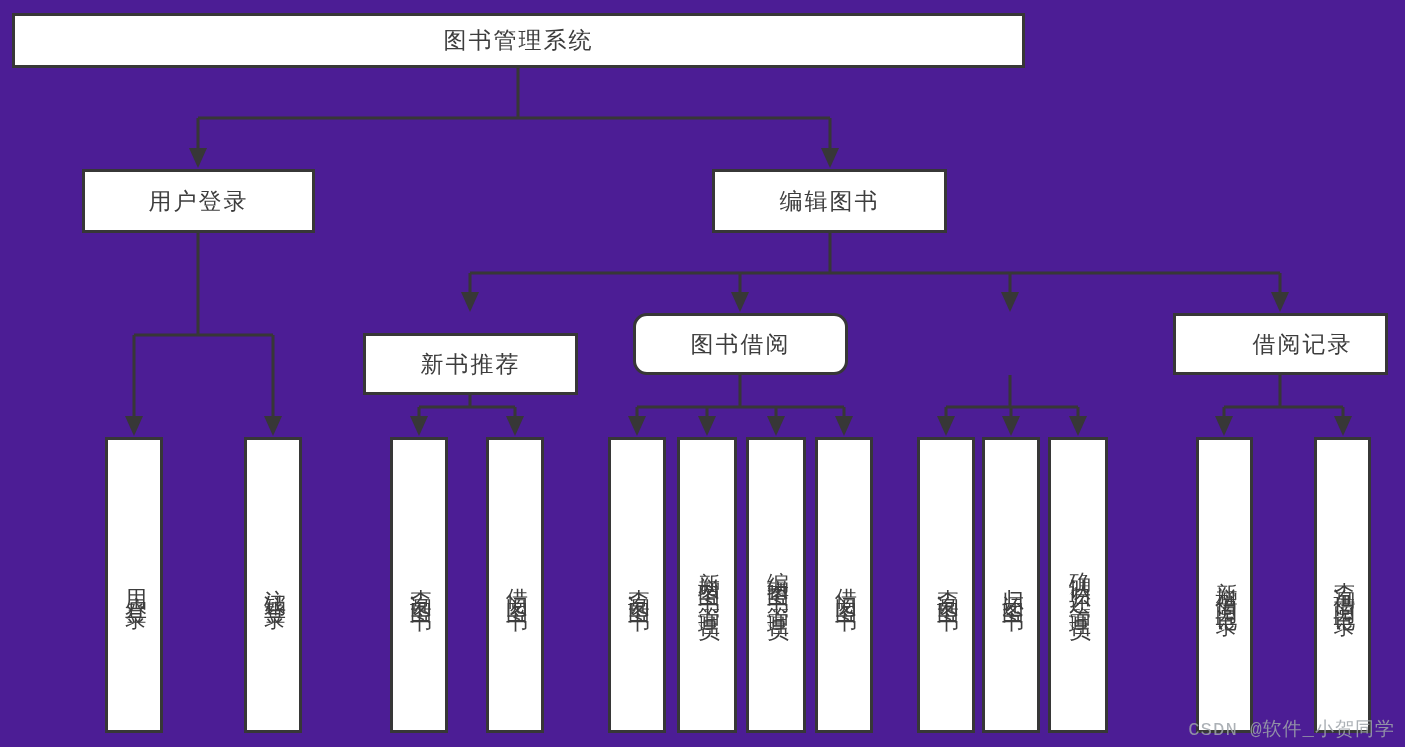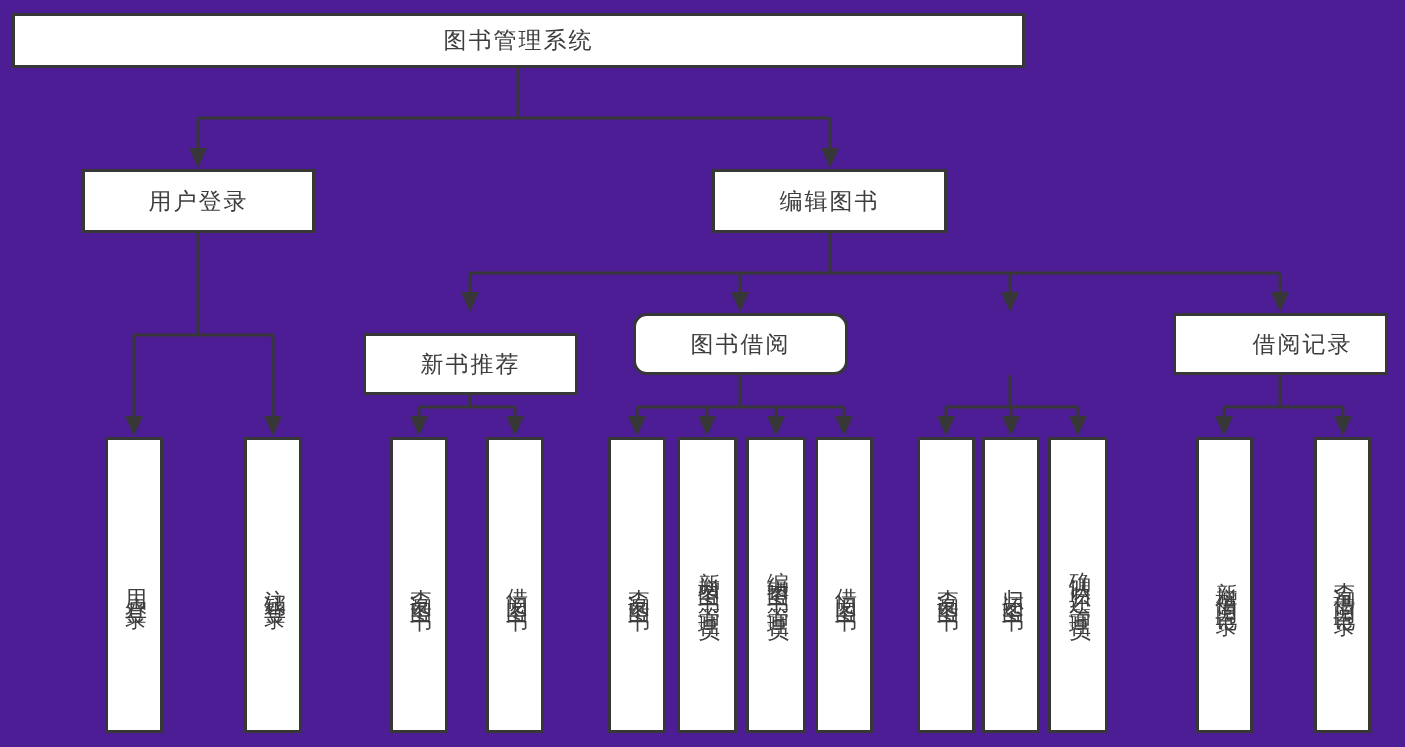--- a/index.html
+++ b/index.html
@@ -120,14 +120,15 @@
   <div class="node v-node" style="left:746px; top:437px; width:60px; height:296px;">编辑图书（管理员）</div>
   <div class="node v-node" style="left:815px; top:437px; width:58px; height:296px;">借阅图书</div>
 
   <div class="node v-node" style="left:917px; top:437px; width:58px; height:296px;">查询图书</div>
   <div class="node v-node" style="left:982px; top:437px; width:58px; height:296px;">归还图书</div>
   <div class="node v-node" style="left:1048px; top:437px; width:60px; height:296px;">确认归还（管理员）</div>
 
   <div class="node v-node" style="left:1196px; top:437px; width:57px; height:296px;">新增借阅记录</div>
   <div class="node v-node" style="left:1314px; top:437px; width:57px; height:296px;">查询借阅记录</div>
 
+  <div class="watermark">CSDN @软件_小贺同学</div>
 
 </div>
 
 </body></html>

